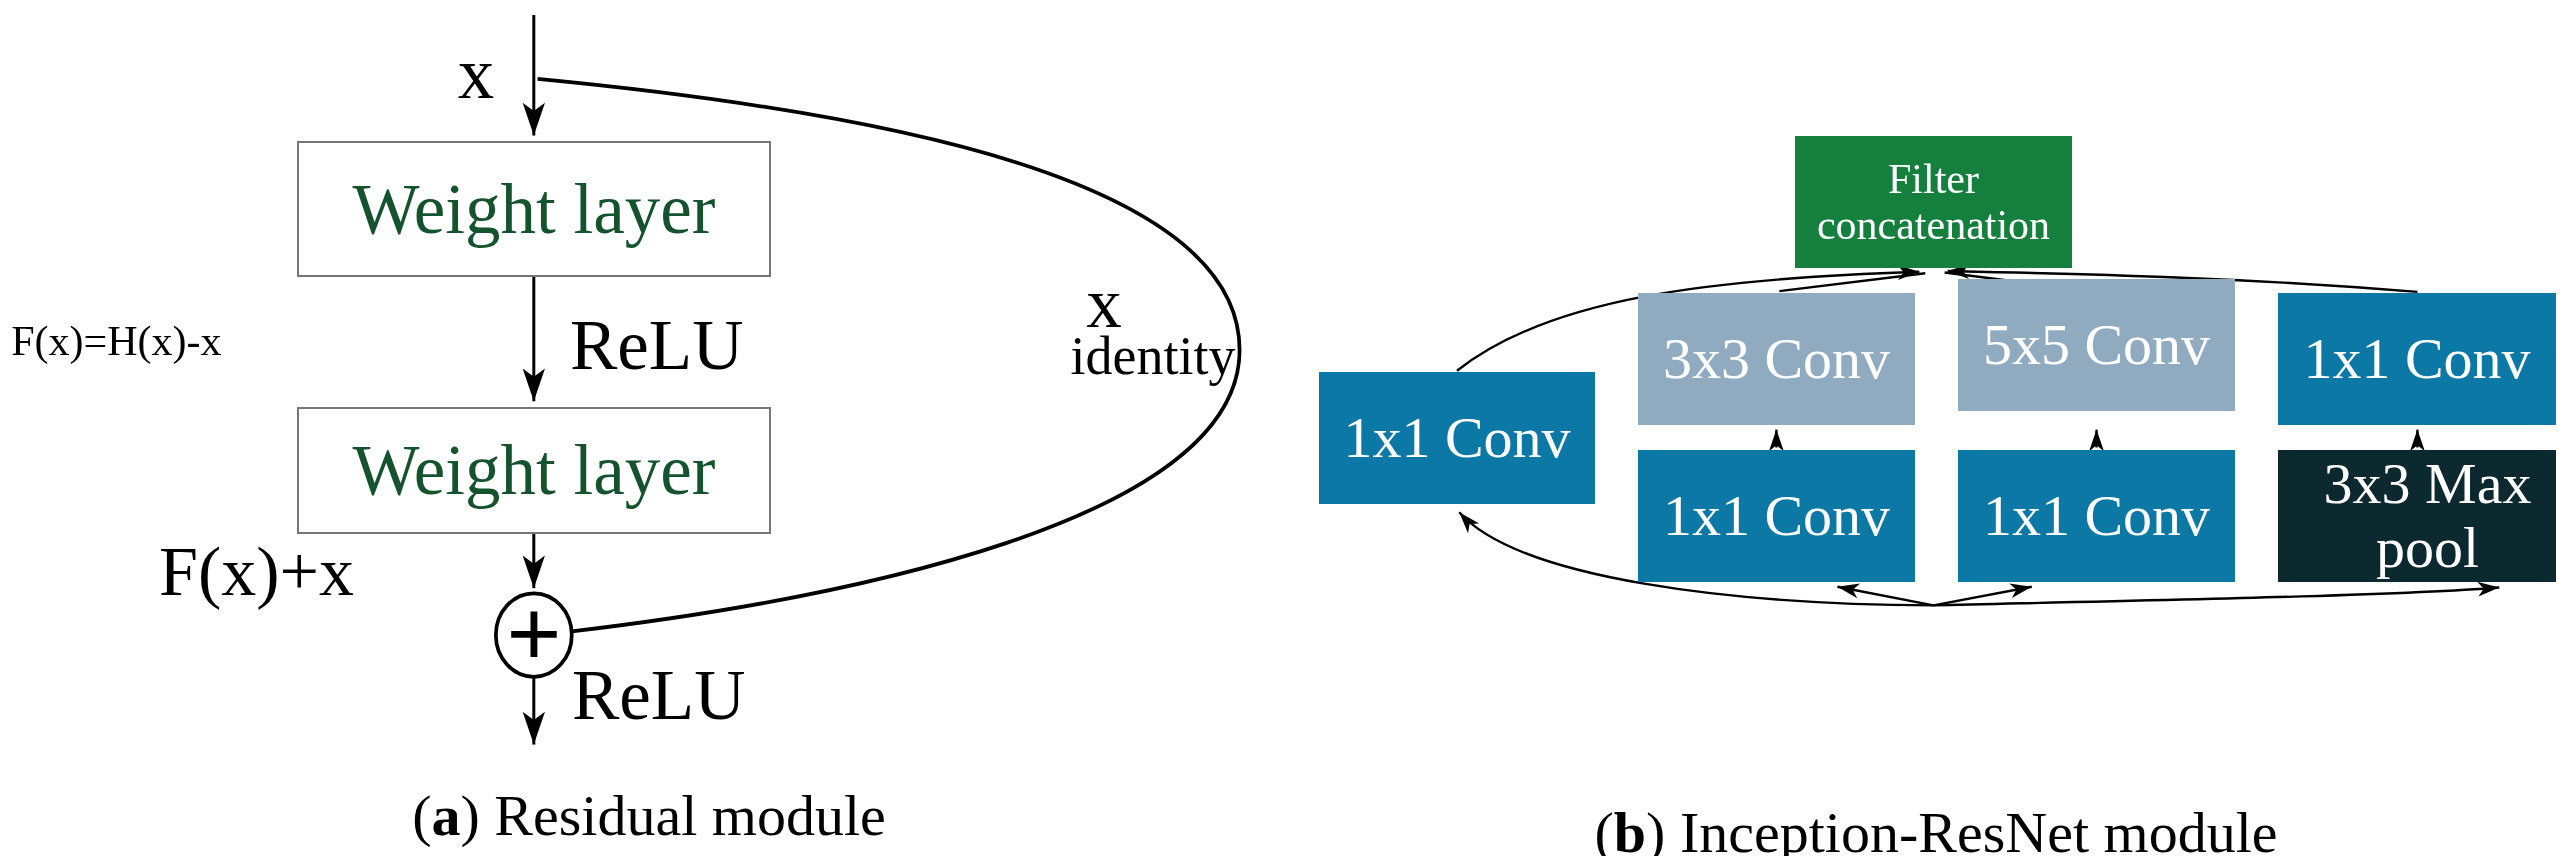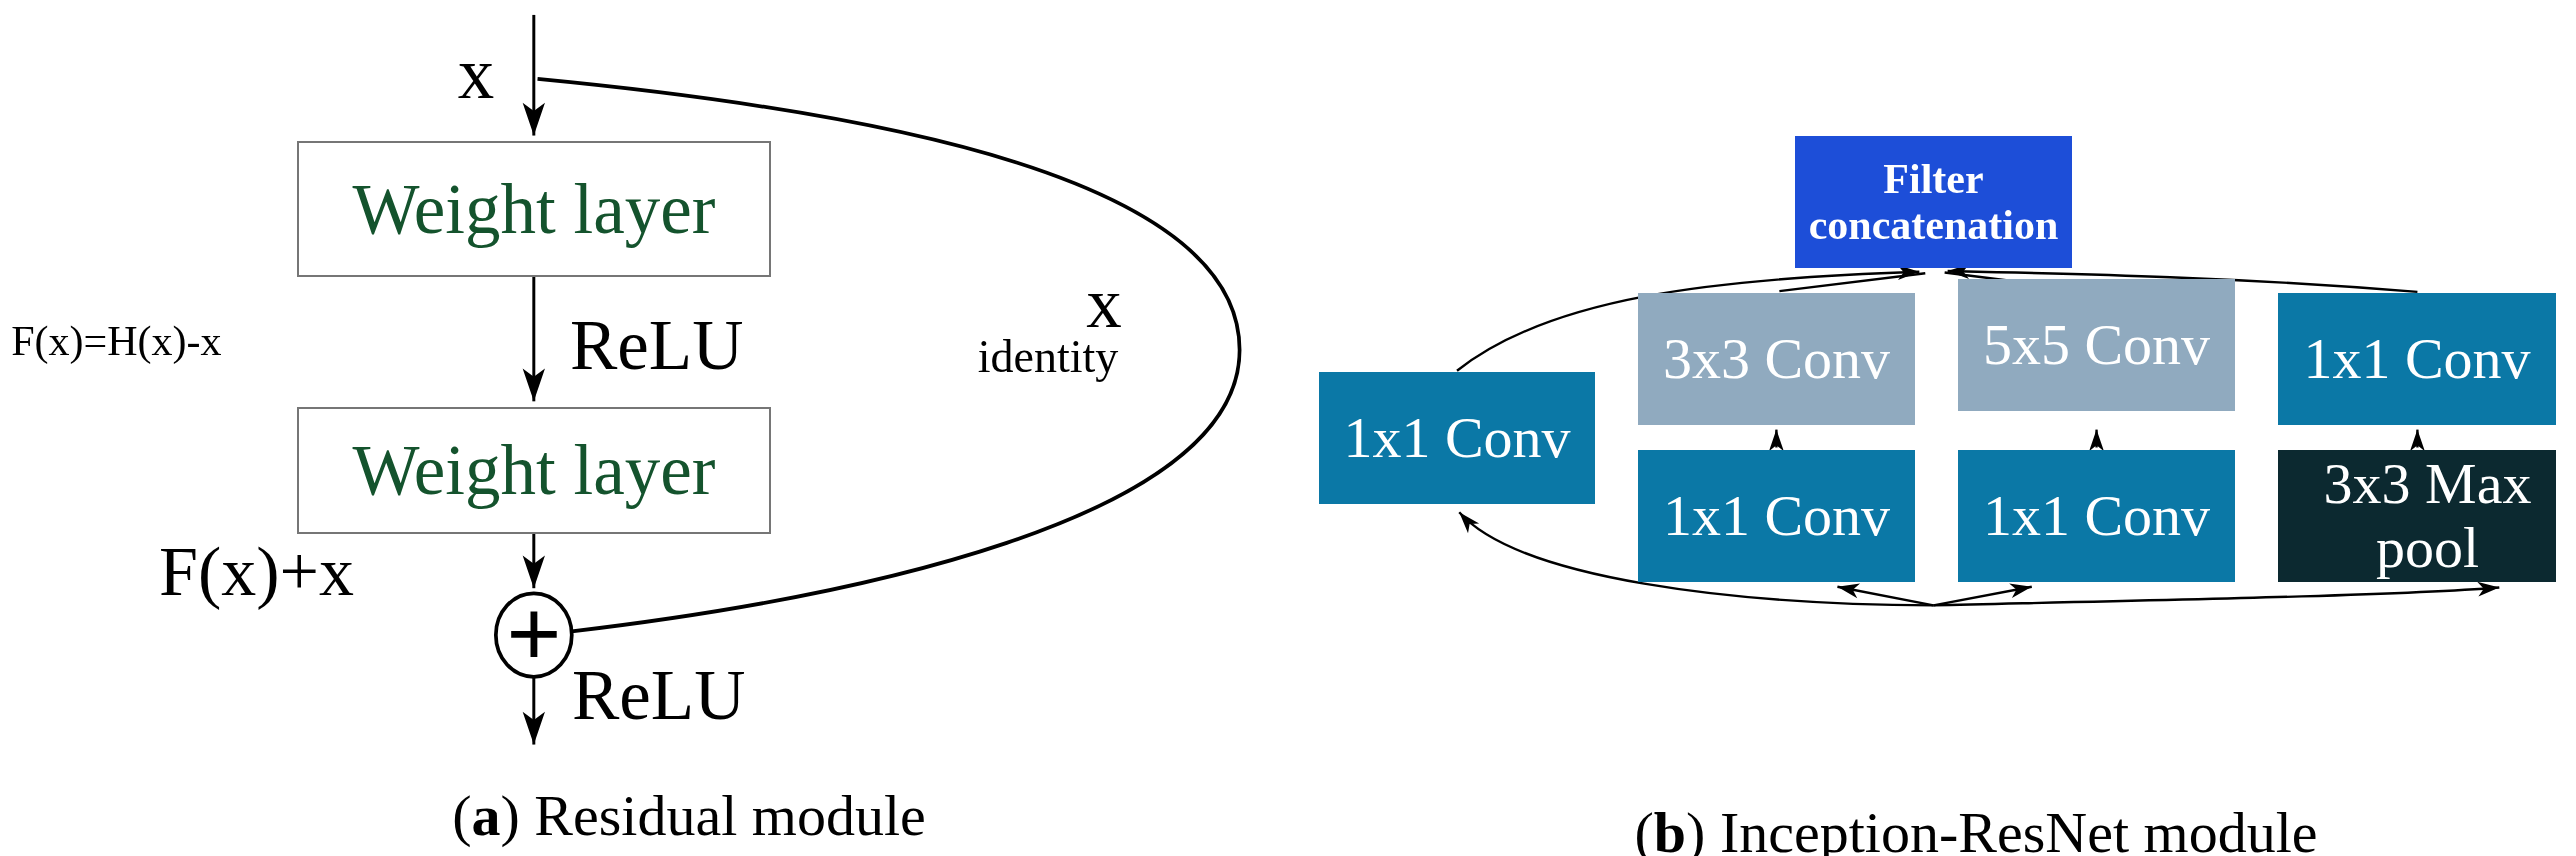--- a/index.html
+++ b/index.html
@@ -27,27 +27,27 @@
     left:534px;top:634px;
     font-size:98px;font-weight:700;color:#000;line-height:1;
   }
 
   
   .nn-box{
     display:flex;align-items:center;justify-content:center;
     text-align:center;color:#ffffff;font-size:58px;line-height:1.1;
     box-sizing:border-box;
   }
-  .navy{background:#1d4ed8;font-weight:bold;}
+  .navy{background:#15803d;}
   .teal{background:#0b78a6;}
   .steel{background:#90aabf;}
   .darkteal{background:#0c2930;}
   .navy.filter{font-size:42px;}
 
-  .caption{font-size:58px;color:#000;margin-left:40px;}
+  .caption{font-size:58px;color:#000;}
   .caption b{font-weight:700;}
 </style>
 </head>
 <body>
 
 <div id="figure">
 
   <svg id="connectors" viewBox="0 0 3460 1151" xmlns="http://www.w3.org/2000/svg">
     <defs>
       <marker id="ah" markerUnits="userSpaceOnUse" markerWidth="50" markerHeight="36" refX="46" refY="17" orient="auto">
@@ -101,21 +101,21 @@
     <span>Weight layer</span>
   </div>
 
   <div class="abs a-label v-anchor" style="left:159px;top:572px;font-size:70px;">F(x)+x</div>
 
   <div class="abs a-label center-anchor plus-glyph">+</div>
 
   <div class="abs a-label v-anchor" style="left:572px;top:695px;font-size:71px;">ReLU</div>
 
   <div class="abs a-label center-anchor" style="left:1104px;top:303px;font-size:71px;">x</div>
-  <div class="abs a-label center-anchor" style="left:1048px;top:356px;font-size:46px;">identity</div>
+  <div class="abs a-label center-anchor" style="left:1153px;top:356px;font-size:54px;">identity</div>
 
   <div class="abs caption center-anchor" style="left:649px;top:815px;">
     <span>(</span><b>a</b><span>) Residual module</span>
   </div>
 
   <div class="abs nn-box navy filter" style="left:1795px;top:136px;width:277px;height:132px;">
     <span style="display:inline-block;max-width:268px;white-space:normal;">Filter concatenation</span>
   </div>
 
   <div class="abs nn-box teal" style="left:1319px;top:372px;width:276px;height:132px;">

